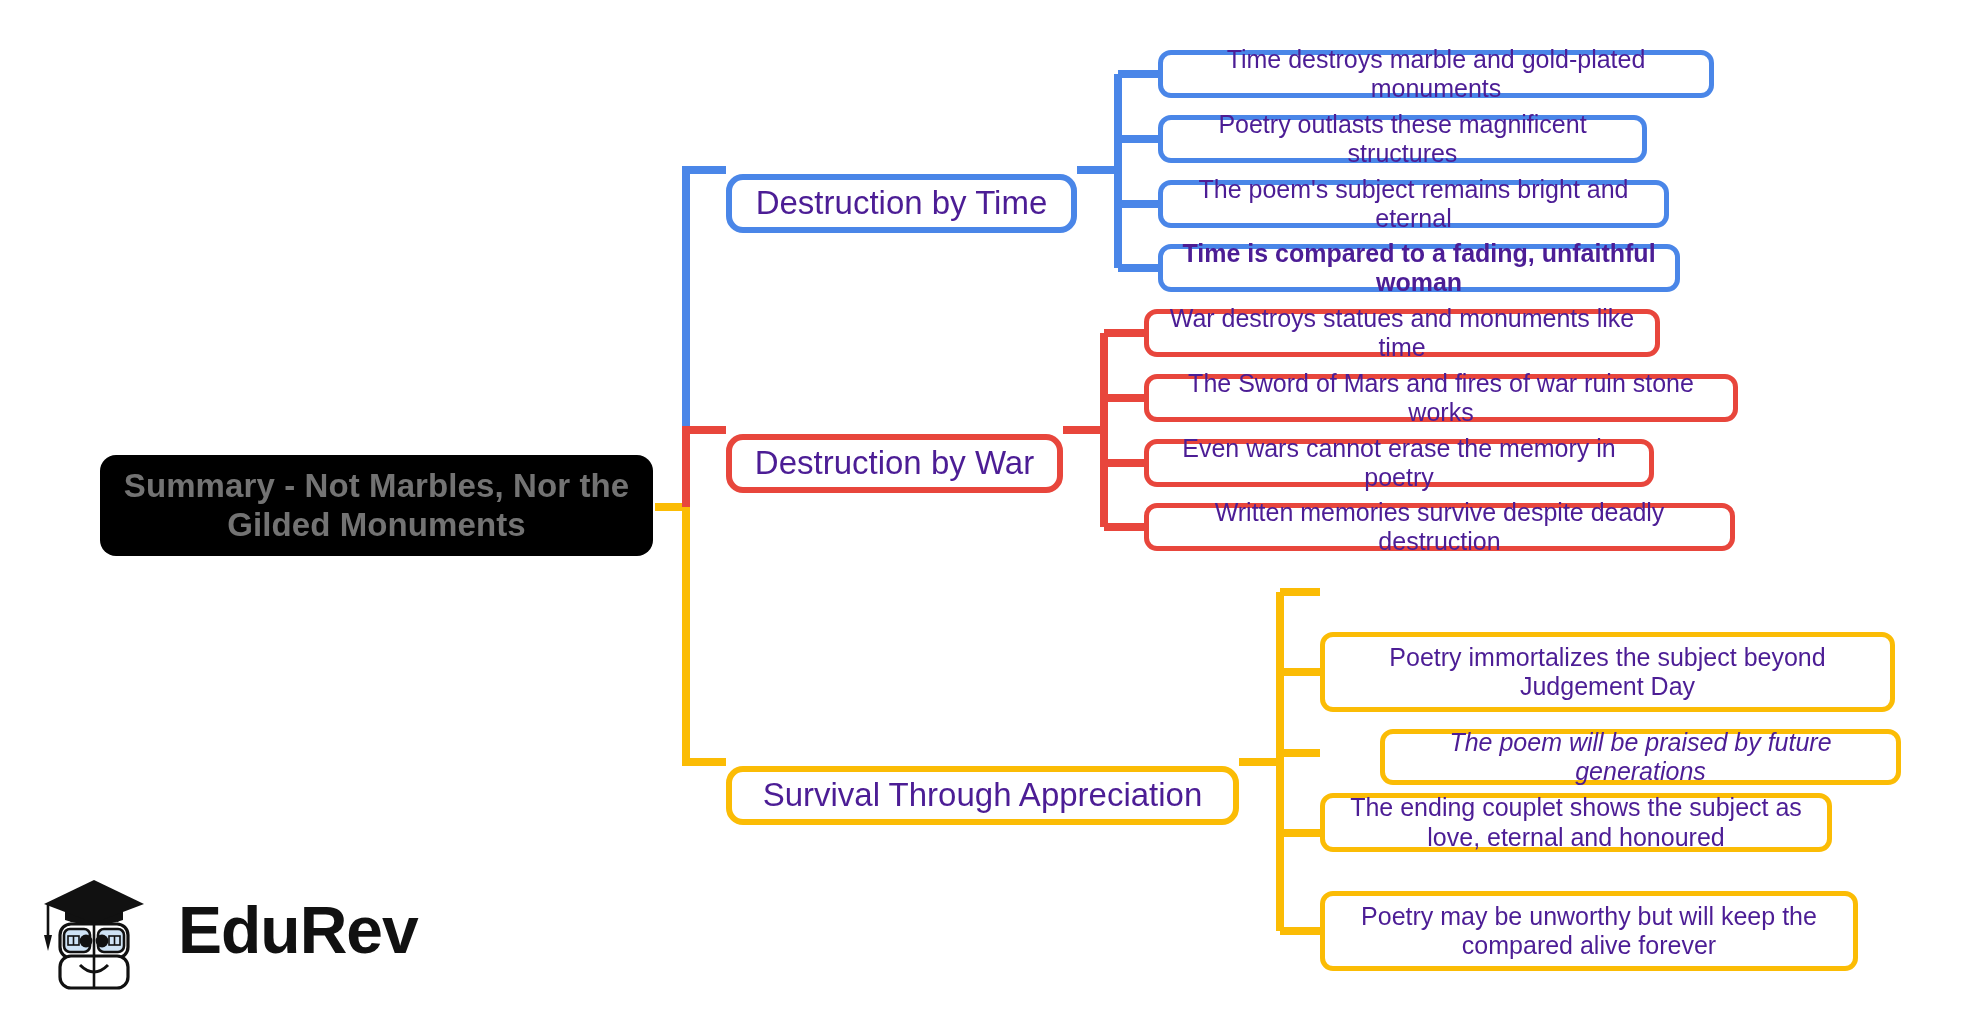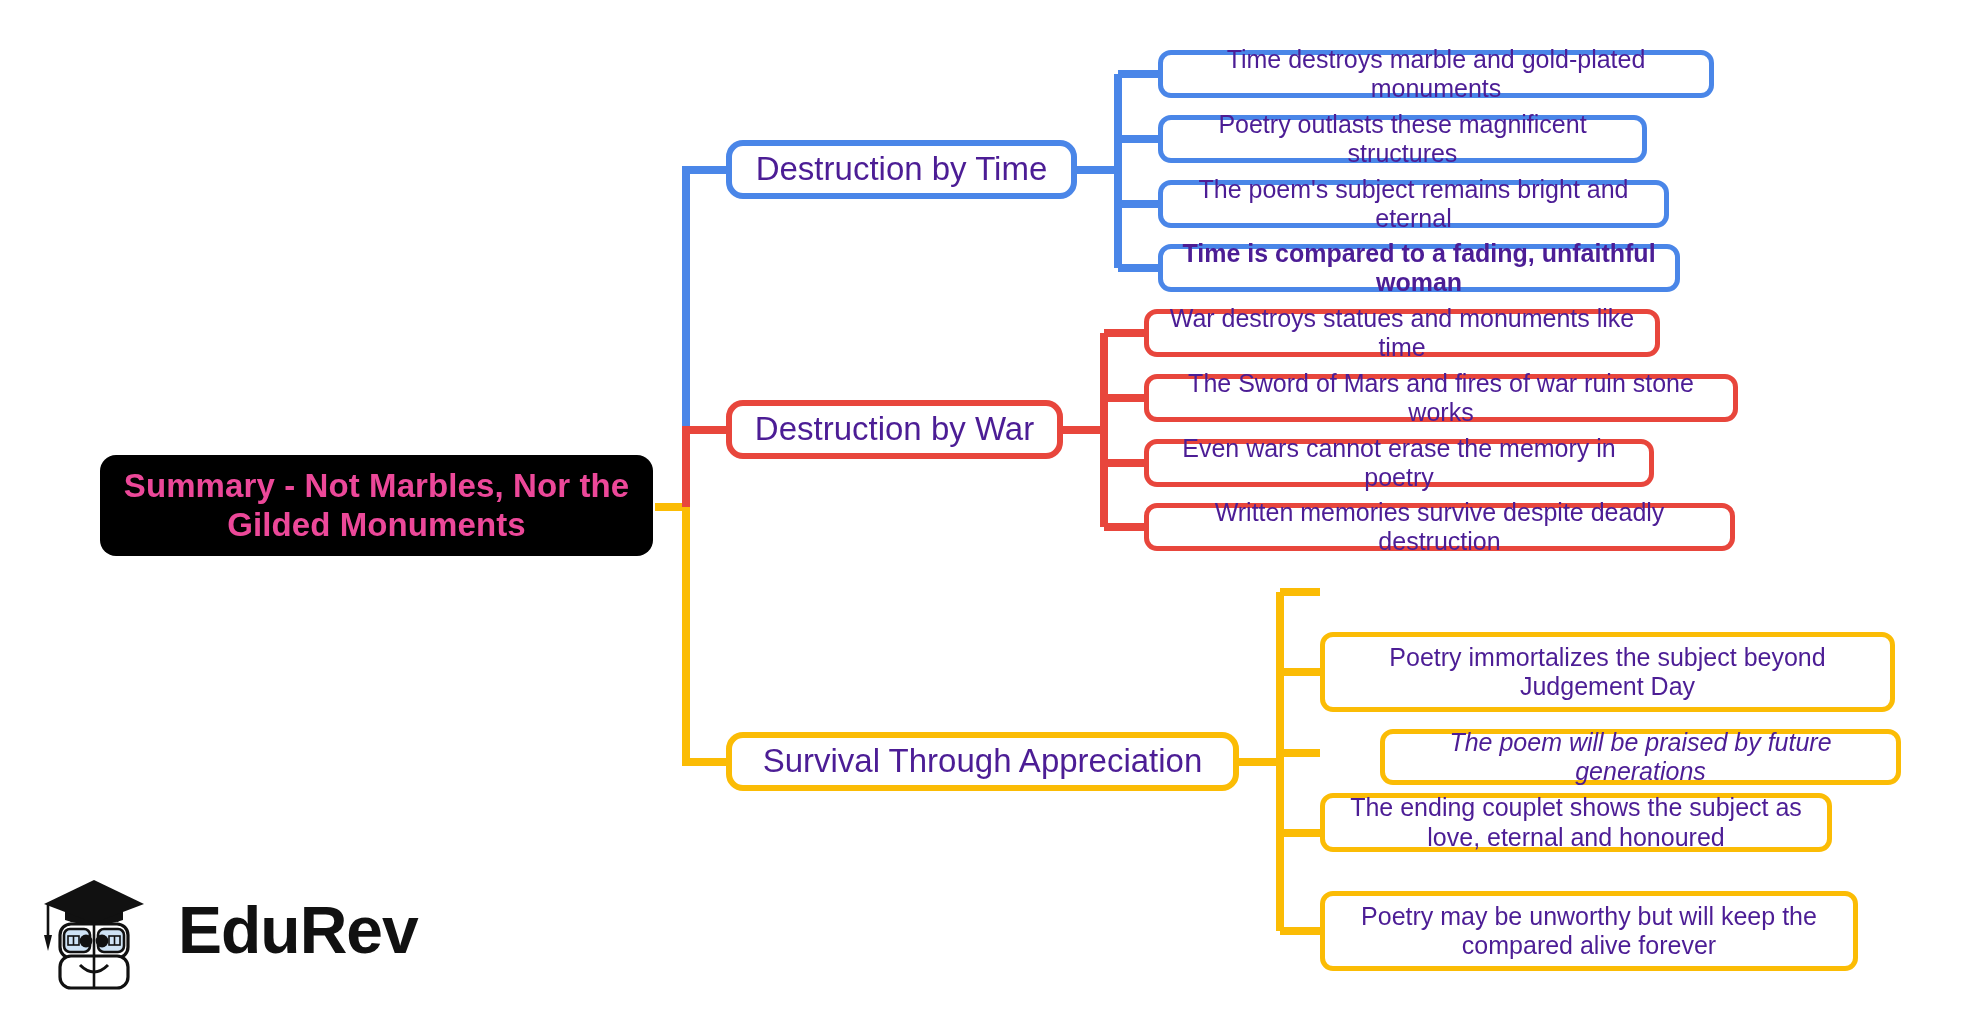--- a/index.html
+++ b/index.html
@@ -36,36 +36,37 @@
     justify-content: center;
     text-align: center;
     background: #ffffff;
     line-height: 1.18;
     color: #4c1d95;
   }
 
   
   .node.root {
     background: #000000;
-    color: #ec4899;
+    color: #737373;
     border-radius: 16px;
     font-size: 33px;
     font-weight: bold;
     padding: 6px 18px;
     letter-spacing: 0.1px;
   }
 
   
   .node.branch {
     border-style: solid;
     border-width: 6px;
     border-radius: 17px;
     font-size: 33px;
     font-weight: normal;
     padding: 12px 14px;
+    margin-top: 34px;
   }
 
   
   .node.leaf {
     border-style: solid;
     border-width: 5px;
     border-radius: 13px;
     font-size: 25px;
     font-weight: normal;
     padding: 3px 13px;

